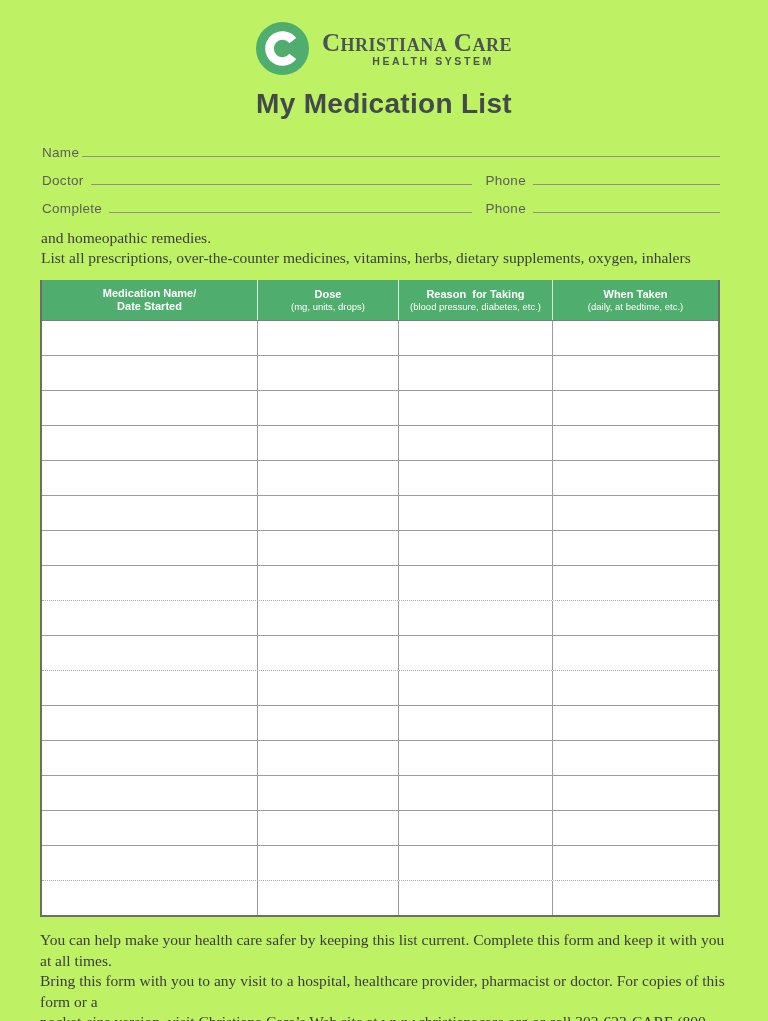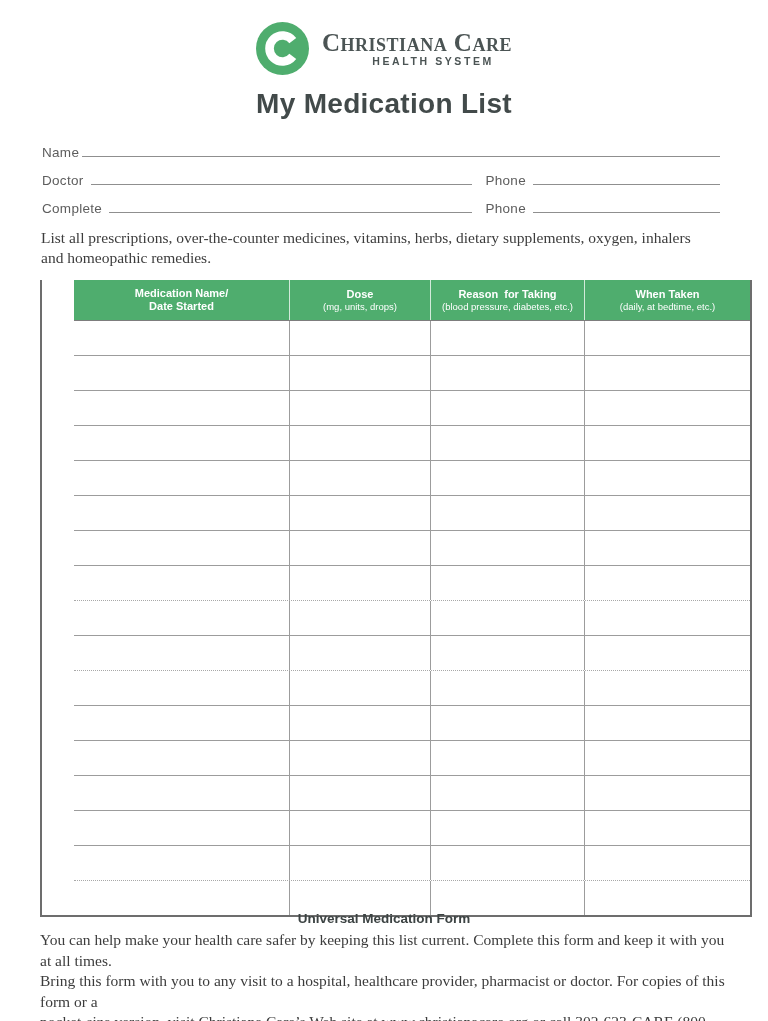--- a/index.html
+++ b/index.html
@@ -1,17 +1,17 @@
 <!DOCTYPE html>
 <html style="--green: #4fad6e; --text-dark: #3e4646; --line-gray: #8f8f8f;"><head>
 <meta charset="utf-8">
 <style>
   html,body{margin:0;padding:0;background:#e8e8e8;}
   .page{
-    position:relative;width:768px;height:1021px;background:#ffffff;
+    position:relative;width:768px;height:1021px;background:#bef264;
     margin:0 auto;overflow:hidden;
     font-family:"Liberation Sans",sans-serif;
     color:var(--text-dark,#3e4646);
   }
   
   .logo-block{
     position:absolute;top:22px;left:0;width:768px;
     display:flex;justify-content:center;align-items:center;gap:13px;
   }
   .logo-mark{width:53px;height:53px;display:block;}
@@ -44,21 +44,21 @@
   .phone-label{margin-left:13px;}
   
   .instructions{
     position:absolute;top:228px;left:41px;width:700px;
     font-family:"Liberation Serif",serif;font-size:15.5px;line-height:20px;
     color:#3c3c3c;
   }
   
   .mtable{
     position:absolute;top:280px;left:40px;width:676px;
-    border:2px solid #6d6d6d;border-top:none;padding-left:32px;
+    border:2px solid #6d6d6d;border-top:none;
   }
   .thead{
     display:grid;grid-template-columns:215px 141px 154px 166px;
     background:var(--green,#4fad6e);height:40px;
     border-bottom:1px solid #7d7d7d;
   }
   .th{
     display:flex;flex-direction:column;justify-content:center;align-items:center;
     color:#ffffff;text-align:center;box-sizing:border-box;
   }
@@ -117,22 +117,22 @@
     </div>
     <div class="field-row">
       <span class="field-label">Complete </span>
       <span class="fline"></span>
       <span class="field-label phone-label">Phone </span>
       <span class="fline phone-line"></span>
     </div>
   </div>
 
   <div class="instructions">
+    <div>and homeopathic remedies.</div>
     <div>List all prescriptions, over-the-counter medicines, vitamins, herbs, dietary supplements, oxygen, inhalers</div>
-    <div>and homeopathic remedies.</div>
   </div>
 
   <div class="mtable">
     <div class="thead">
       <div class="th first">
         <div class="th-l1">Medication Name/</div>
         <div class="th-l2">Date Started</div>
       </div>
       <div class="th">
         <div class="th-l1">Dose</div>
@@ -246,20 +246,19 @@
         </div>
         <div class="trow">
           <div class="tcell"></div>
           <div class="tcell"></div>
           <div class="tcell"></div>
           <div class="tcell"></div>
         </div>
       </div>
   </div>
 
-  <div class="footer-heading">Universal Medication Form</div>
   <div class="footer-text">
     <div>You can help make your health care safer by keeping this list current. Complete this form and keep it with you at all times.</div>
     <div>Bring this form with you to any visit to a hospital, healthcare provider, pharmacist or doctor. For copies of this form or a</div>
     <div>pocket-size version, visit Christiana Care’s Web site at www.christianacare.org or call 302-623-CARE (800-693-CARE).</div>
   </div>
 
 </div>
 
 </body></html>

